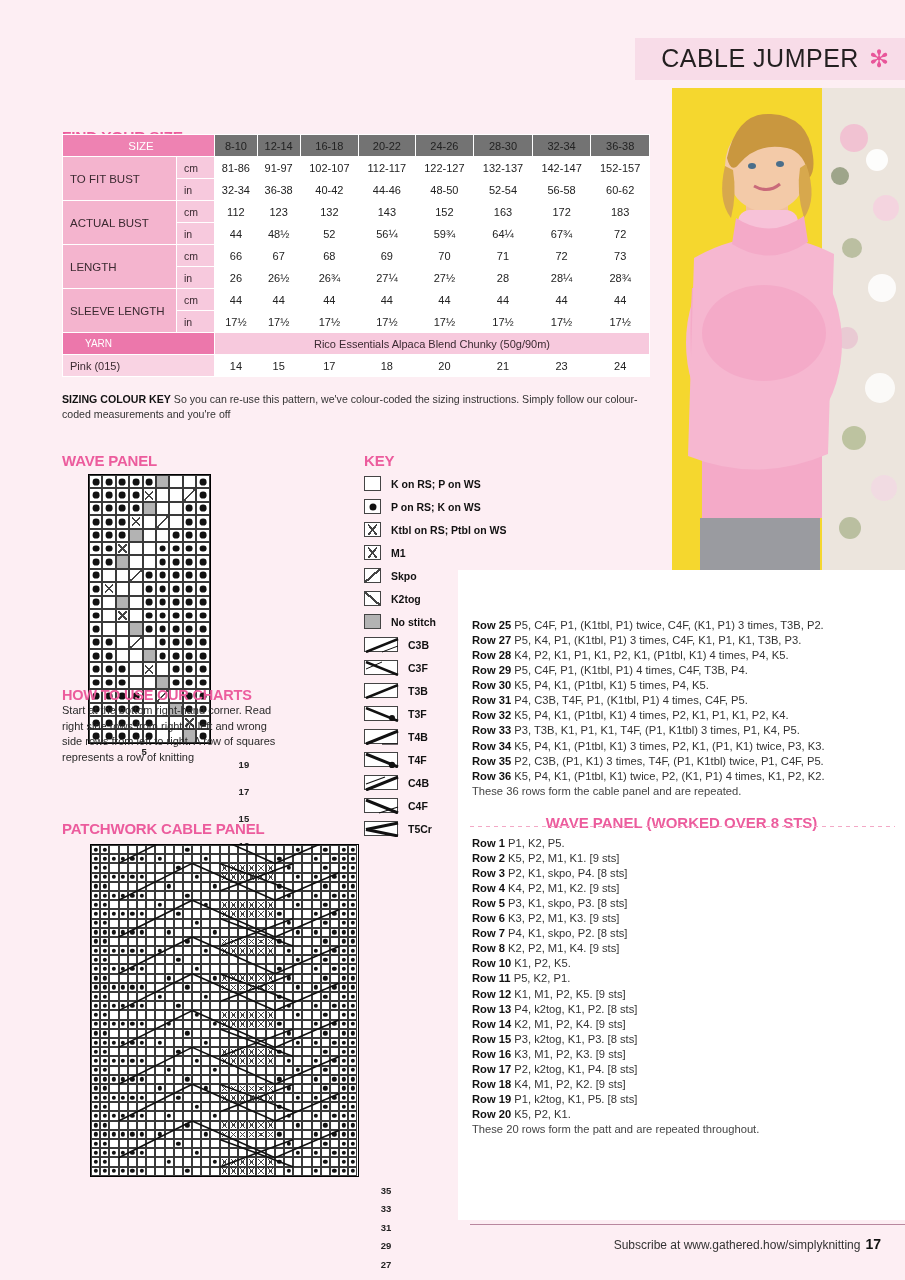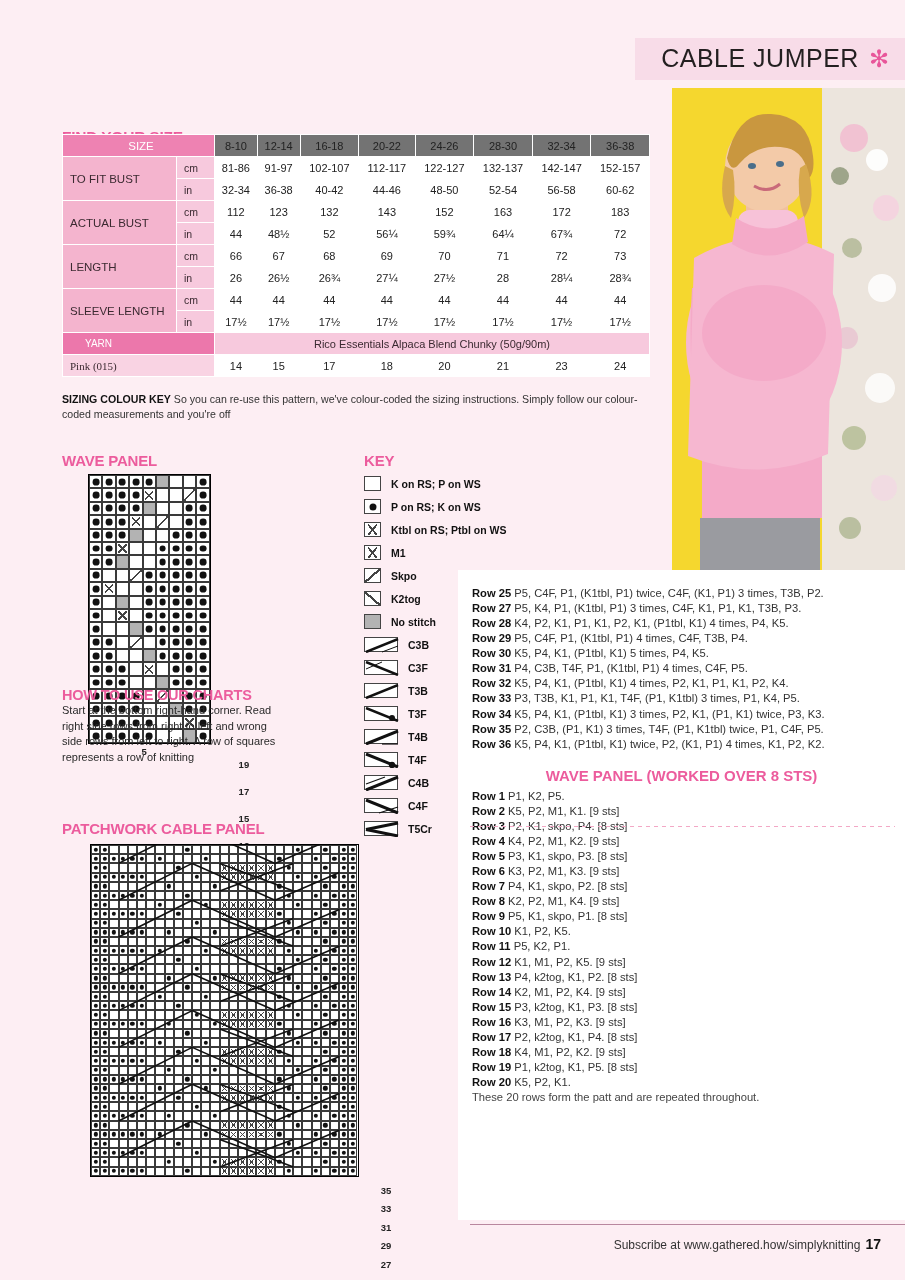--- a/index.html
+++ b/index.html
@@ -52,21 +52,21 @@
   }
   .size-table .unit{
     background:#f7c9dd;color:#3b2a31;text-align:left;padding-left:7px;width:28px;font-size:10.5px;
   }
   .size-table .hdr{
     background:#ee82b2;color:#fff;text-align:center;padding-left:7px;font-size:11.5px;
   }
   .size-table .sizecell{background:#737373;}
   .size-table .yarnhead{background:#ec77ab;color:#fff;text-align:left;padding-left:22px;font-size:10px;}
   .size-table .yarnval{background:#f7c9dd;color:#3b2a31;font-size:11px;}
-  .size-table .pinkhead{background:#f9d3e3;color:#3b2a31;text-align:left;padding-left:7px;font-size:11px;font-family:Liberation Serif, serif;}
+  .size-table .pinkhead{background:#f9d3e3;color:#3b2a31;text-align:left;padding-left:7px;font-size:11px;}
 
   
   .c0{color:#231f20;}
   .c1{color:#e0407f;}
   .c2{color:#4a6ea8;}
   .c3{color:#9aa94a;}
   .c4{color:#c4a6c8;}
   .c5{color:#6fb3e0;}
   .c6{color:#d9534f;}
   .c7{color:#8fa8a0;}
@@ -129,21 +129,21 @@
 
   
   #patchwork-heading{position:absolute;left:62px;top:820px;font-size:15px;}
   #patch-chart-wrap{left:62px;top:844px;}
 
   
   .instructions{
     position:absolute;left:458px;top:570px;width:447px;height:650px;
     background:#fff;
   }
-  .instr-inner{padding:16px 14px 0 14px;font-size:11.2px;line-height:1.345;color:#333;}
+  .instr-inner{padding:48px 14px 0 14px;font-size:11.2px;line-height:1.345;color:#333;}
   .instr-inner .rw{white-space:nowrap;overflow:hidden;text-overflow:ellipsis;}
   .instr-inner .rw b{color:#111;}
   .sec-head{color:#ec5c9d;font-weight:bold;font-size:15px;margin:14px 0 3px 0;text-align:center;}
   .note{color:#444;}
 
   
   .footer-rule{position:absolute;left:470px;top:1224px;width:435px;height:1px;background:#b9879e;}
   .footer{position:absolute;right:24px;top:1236px;font-size:12px;color:#333;}
   .footer b{font-size:14px;color:#111;margin-left:5px;}
 
@@ -1753,31 +1753,31 @@
           <div class="rw"><b>Row 28</b><span> K4, P2, K1, P1, K1, P2, K1, (P1tbl, K1) 4 times, P4, K5.</span></div>
           <div class="rw"><b>Row 29</b><span> P5, C4F, P1, (K1tbl, P1) 4 times, C4F, T3B, P4.</span></div>
           <div class="rw"><b>Row 30</b><span> K5, P4, K1, (P1tbl, K1) 5 times, P4, K5.</span></div>
           <div class="rw"><b>Row 31</b><span> P4, C3B, T4F, P1, (K1tbl, P1) 4 times, C4F, P5.</span></div>
           <div class="rw"><b>Row 32</b><span> K5, P4, K1, (P1tbl, K1) 4 times, P2, K1, P1, K1, P2, K4.</span></div>
           <div class="rw"><b>Row 33</b><span> P3, T3B, K1, P1, K1, T4F, (P1, K1tbl) 3 times, P1, K4, P5.</span></div>
           <div class="rw"><b>Row 34</b><span> K5, P4, K1, (P1tbl, K1) 3 times, P2, K1, (P1, K1) twice, P3, K3.</span></div>
           <div class="rw"><b>Row 35</b><span> P2, C3B, (P1, K1) 3 times, T4F, (P1, K1tbl) twice, P1, C4F, P5.</span></div>
           <div class="rw"><b>Row 36</b><span> K5, P4, K1, (P1tbl, K1) twice, P2, (K1, P1) 4 times, K1, P2, K2.</span></div>
         </div>
+      <div class="note">These 36 rows form the cable panel and are repeated.</div>
       <div class="sec-head">WAVE PANEL (WORKED OVER 8 STS)</div>
       <div id="wave-rows">
           <div class="rw"><b>Row 1</b><span> P1, K2, P5.</span></div>
           <div class="rw"><b>Row 2</b><span> K5, P2, M1, K1. [9 sts]</span></div>
           <div class="rw"><b>Row 3</b><span> P2, K1, skpo, P4. [8 sts]</span></div>
           <div class="rw"><b>Row 4</b><span> K4, P2, M1, K2. [9 sts]</span></div>
           <div class="rw"><b>Row 5</b><span> P3, K1, skpo, P3. [8 sts]</span></div>
           <div class="rw"><b>Row 6</b><span> K3, P2, M1, K3. [9 sts]</span></div>
           <div class="rw"><b>Row 7</b><span> P4, K1, skpo, P2. [8 sts]</span></div>
           <div class="rw"><b>Row 8</b><span> K2, P2, M1, K4. [9 sts]</span></div>
-          <div class="rw"><b>Row 9</b><span> P5, K1, skpo, P1. [8 sts]</span></div>
           <div class="rw"><b>Row 10</b><span> K1, P2, K5.</span></div>
           <div class="rw"><b>Row 11</b><span> P5, K2, P1.</span></div>
           <div class="rw"><b>Row 12</b><span> K1, M1, P2, K5. [9 sts]</span></div>
           <div class="rw"><b>Row 13</b><span> P4, k2tog, K1, P2. [8 sts]</span></div>
           <div class="rw"><b>Row 14</b><span> K2, M1, P2, K4. [9 sts]</span></div>
           <div class="rw"><b>Row 15</b><span> P3, k2tog, K1, P3. [8 sts]</span></div>
           <div class="rw"><b>Row 16</b><span> K3, M1, P2, K3. [9 sts]</span></div>
           <div class="rw"><b>Row 17</b><span> P2, k2tog, K1, P4. [8 sts]</span></div>
           <div class="rw"><b>Row 18</b><span> K4, M1, P2, K2. [9 sts]</span></div>
           <div class="rw"><b>Row 19</b><span> P1, k2tog, K1, P5. [8 sts]</span></div>

